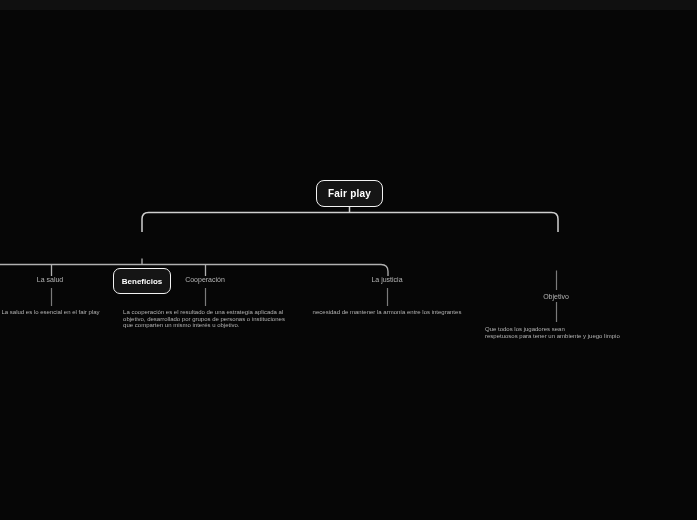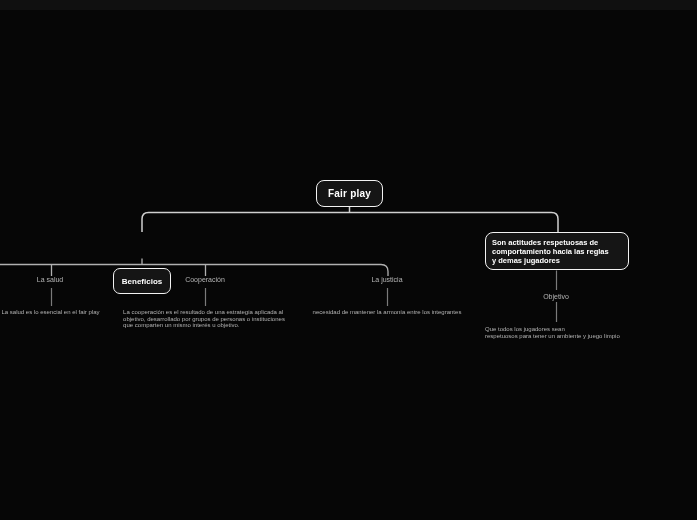--- a/index.html
+++ b/index.html
@@ -106,23 +106,20 @@
     <path d="M387.5 288 L387.5 306" stroke="#7a7a7a" stroke-width="1.2" fill="none"></path>
 
     <path d="M556.5 270.5 L556.5 290" stroke="#7a7a7a" stroke-width="1.2" fill="none"></path>
     <path d="M556.5 302 L556.5 322" stroke="#7a7a7a" stroke-width="1.2" fill="none"></path>
   </svg>
 
   <div class="node node-root">Fair play</div>
 
   <div class="node node-branch-left">Beneficios</div>
 
-  <div class="node node-branch-right">Son actitudes respetuosas de
-comportamiento hacia las reglas
-y demas jugadores</div>
 
   <div class="leaf-label" style="left:50px; top:276px;">La salud</div>
 
   <div class="leaf-label" style="left:205px; top:276px;">Cooperación</div>
 
   <div class="leaf-label" style="left:387px; top:276px;">La justicia</div>
 
   <div class="leaf-label" style="left:556px; top:293px;">Objetivo</div>
 
   <div class="desc centered" style="left:50.5px; top:309px;">La salud es lo esencial en el fair play</div>

